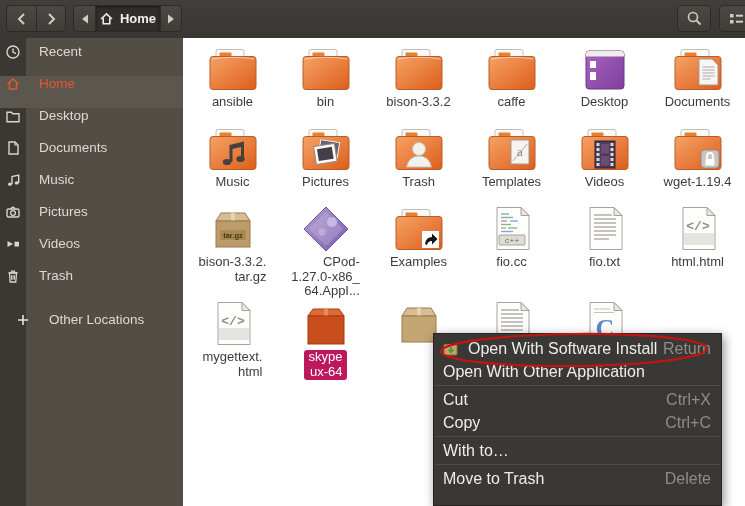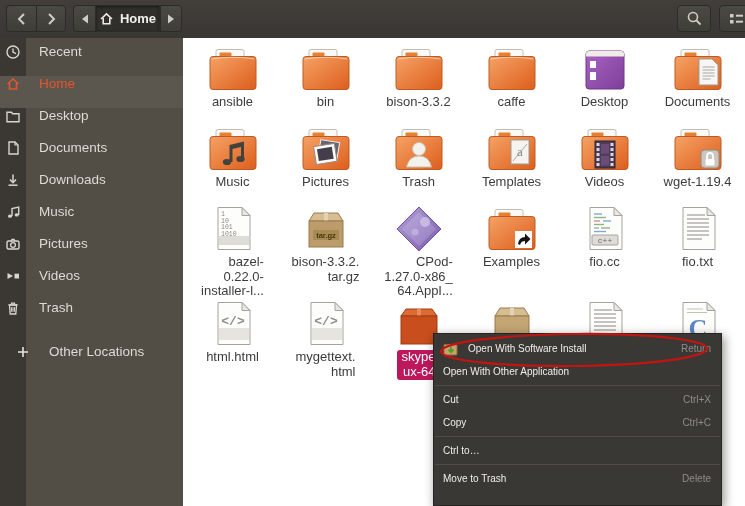--- a/index.html
+++ b/index.html
@@ -35,21 +35,21 @@
         padding:6px 1px 0 3px;}
   .tile{display:flex;flex-direction:column;align-items:center;}
   .ticon{height:48px;display:flex;align-items:flex-end;justify-content:center;margin-bottom:3px;}
   .tlabel{font-size:13px;color:#3C3C3C;text-align:right;line-height:1.12;white-space:pre-line;}
   .sel-label{background:#be185d;color:#FFF;border-radius:3px;padding:0 5px 1px;}
 
   
   .ctx{position:absolute;left:433px;top:333px;width:289px;height:173px;z-index:5;
     background:#3A3835;border:1px solid #262522;box-sizing:border-box;padding:3px 0;
     box-shadow:2px 3px 10px rgba(0,0,0,.45);overflow:hidden;}
-  .mi{height:23px;display:flex;align-items:center;padding:0 10px 0 9px;font-size:10px;color:#EFEDEA;}
+  .mi{height:23px;display:flex;align-items:center;padding:0 10px 0 9px;font-size:16px;color:#EFEDEA;}
   .mi .lbl{flex:1;white-space:nowrap;}
   .mi .acc{color:#8F8C86;}
   .mi .micon{margin-right:9px;flex:none;}
   .msep{height:1px;background:#504D47;margin:2px 1px;}
 
   .annot{position:absolute;left:437px;top:329px;z-index:6;pointer-events:none;}
 </style>
 </head>
 <body>
 
@@ -150,30 +150,20 @@
       <svg width="16" height="16">
           <path d="M4 2 h6 l3 3 v9 H4 z" stroke="#D8D5CE" stroke-width="1.4" fill="none"></path>
           <path d="M10 2 v3 h3" stroke="#D8D5CE" stroke-width="1.2" fill="none"></path>
         </svg>
     </span>
       <span class="slbl">Documents</span>
   </div>
   <div class="srow">
     <span class="sic">
       <svg width="16" height="16">
-          <path d="M8 2.5 V10" stroke="#D8D5CE" stroke-width="1.5" fill="none"></path>
-          <path d="M5 7.5 L8 10.7 L11 7.5" stroke="#D8D5CE" stroke-width="1.5" fill="none"></path>
-          <path d="M3.5 13.2 h9" stroke="#D8D5CE" stroke-width="1.5"></path>
-        </svg>
-    </span>
-      <span class="slbl">Downloads</span>
-  </div>
-  <div class="srow">
-    <span class="sic">
-      <svg width="16" height="16">
           <ellipse cx="5" cy="12.2" rx="2" ry="1.6" fill="#D8D5CE"></ellipse>
           <ellipse cx="11.7" cy="10.9" rx="2" ry="1.6" fill="#D8D5CE"></ellipse>
           <path d="M7 12 V4.6 L13.7 3.1 v7.8" stroke="#D8D5CE" stroke-width="1.4" fill="none"></path>
         </svg>
     </span>
       <span class="slbl">Music</span>
   </div>
   <div class="srow">
     <span class="sic">
       <svg width="16" height="16">
@@ -386,38 +376,20 @@
               <path d="M6 9 v-3 a3 3 0 0 1 6 0 V9" fill="none" stroke="#FFF" stroke-width="1.8"></path>
               <rect x="4.5" y="9" width="9" height="6.5" rx="1" fill="#FFF"></rect>
             </g>
           </svg>
         </span>
     <span class="tlabel">wget-1.19.4</span>
   </div>
 
   <div class="tile">
     <span class="ticon">
-          <svg width="52" height="46" viewBox="0 0 52 46">
-            <path d="M11 1.5 h24 l8 8 v34 h-32 z" fill="#FDFDFC" stroke="#A6A39C"></path>
-            <path d="M35 1.5 l8 8 h-8 z" fill="#E9E7E2" stroke="#A6A39C"></path>
-            <rect x="12" y="30" width="30" height="9" fill="#DEDCD7"></rect>
-            <g font-family="Liberation Mono,monospace" font-size="6.5" fill="#8A8781">
-              <text x="14" y="10">1</text>
-              <text x="14" y="16.5">10</text>
-              <text x="14" y="23">101</text>
-              <text x="14" y="29.5">1010</text>
-            </g>
-          </svg>
-        </span>
-    <span class="tlabel">bazel-
-0.22.0-
-installer-l...</span>
-  </div>
-  <div class="tile">
-    <span class="ticon">
           <svg width="52" height="44" viewBox="0 0 52 44">
             <polygon points="14,5 38,5 43,13 9,13" fill="#D7BD94" stroke="#9A7B4C"></polygon>
             <rect x="24" y="5" width="4" height="8" fill="#E4D2B2"></rect>
             <rect x="9" y="13" width="34" height="26" fill="#BD9C6B" stroke="#9A7B4C"></rect>
             <rect x="13" y="22" width="26" height="10" fill="#A98A52"></rect>
             <text x="26" y="29.5" font-size="7.5" font-weight="bold" fill="#433812" text-anchor="middle">tar.gz</text>
           </svg>
         </span>
     <span class="tlabel">bison-3.3.2.
 tar.gz</span>
@@ -575,21 +547,21 @@
   <div class="mi">
     <span class="lbl">Cut</span>
     <span class="acc">Ctrl+X</span>
   </div>
   <div class="mi">
     <span class="lbl">Copy</span>
     <span class="acc">Ctrl+C</span>
   </div>
   <div class="msep"></div>
   <div class="mi">
-    <span class="lbl">Ctrl to…</span>
+    <span class="lbl">With to…</span>
   </div>
   <div class="msep"></div>
   <div class="mi">
     <span class="lbl">Move to Trash</span>
     <span class="acc">Delete</span>
   </div>
 </div>
 
 <svg class="annot" width="276" height="42">
   <ellipse cx="137" cy="21" rx="133" ry="16" fill="none" stroke="#C41412" stroke-width="2.2" transform="rotate(-0.6 137 21)"></ellipse>

